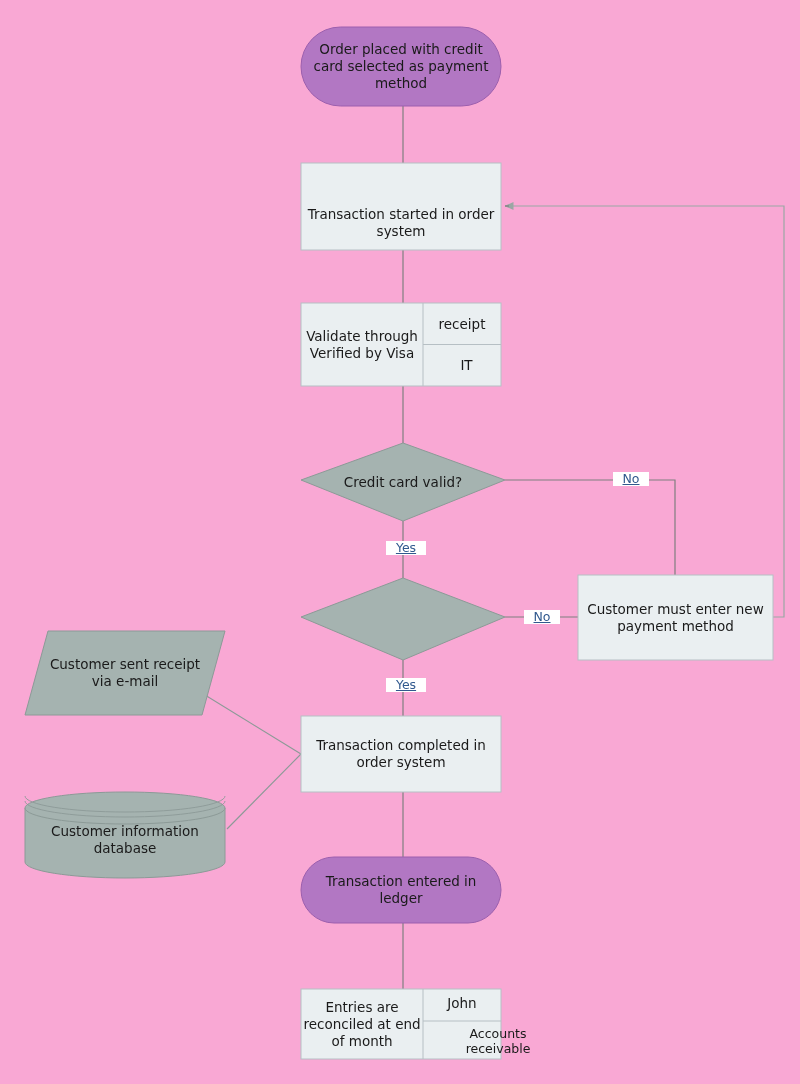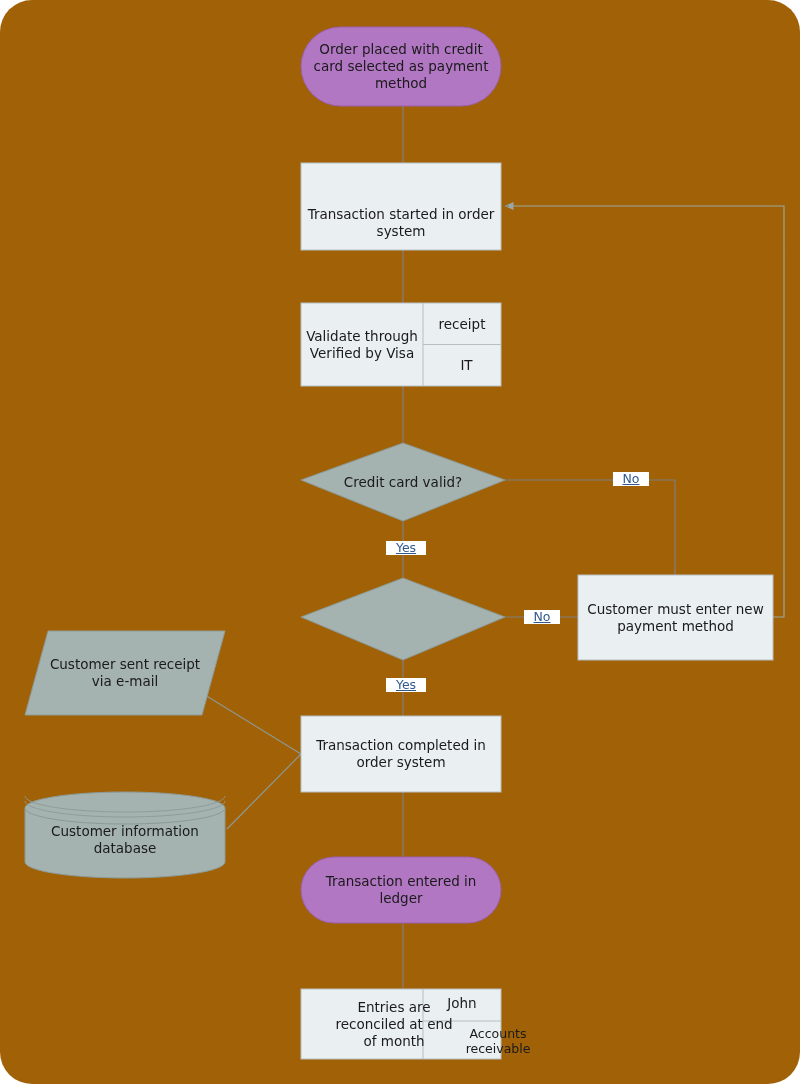--- a/index.html
+++ b/index.html
@@ -7,23 +7,22 @@
     padding: 0;
     background: #ffffff;
   }
   body {
     font-family: "DejaVu Sans", sans-serif;
   }
   #canvas {
     position: relative;
     width: 800px;
     height: 1084px;
-    background: #a16207;
+    background: #f9a8d4;
     overflow: hidden;
-    border-radius: 32px;
   }
   svg.layer {
     position: absolute;
     top: 0;
     left: 0;
     width: 800px;
     height: 1084px;
   }
   .node-label {
     position: absolute;
@@ -186,21 +185,21 @@
   <div class="node-label" style="left:583px; top:575px; width:185px; height:85px;">Customer must enter new payment method</div>
 
   <div class="node-label" style="left:40px; top:631px; width:170px; height:84px;">Customer sent receipt via e-mail</div>
 
   <div class="node-label" style="left:30px; top:805px; width:190px; height:70px;">Customer information database</div>
 
   <div class="node-label" style="left:306px; top:716px; width:190px; height:76px;">Transaction completed in order system</div>
 
   <div class="node-label" style="left:306px; top:857px; width:190px; height:66px;">Transaction entered in ledger</div>
 
-  <div class="node-label" style="left:303px; top:989px; width:118px; height:70px;margin-left:32px;">Entries are reconciled at end of month</div>
+  <div class="node-label" style="left:303px; top:989px; width:118px; height:70px;">Entries are reconciled at end of month</div>
 
   <div class="node-label" style="left:424px; top:990px; width:76px; height:27px;">John</div>
 
   <div class="node-label small" style="left:424px; top:1022px; width:60px; height:37px;padding-left:44px;">Accounts receivable</div>
 
   <div class="edge-label" style="left:386px; top:541px; width:34px;">Yes</div>
 
   <div class="edge-label" style="left:613px; top:472px; width:30px;">No</div>
 
   <div class="edge-label" style="left:386px; top:678px; width:34px;">Yes</div>

